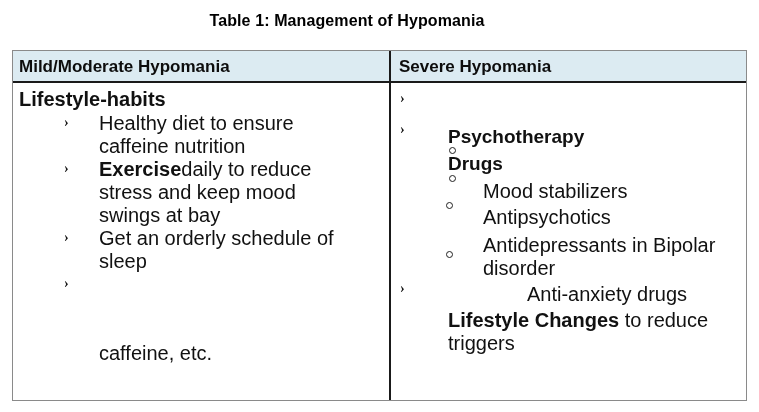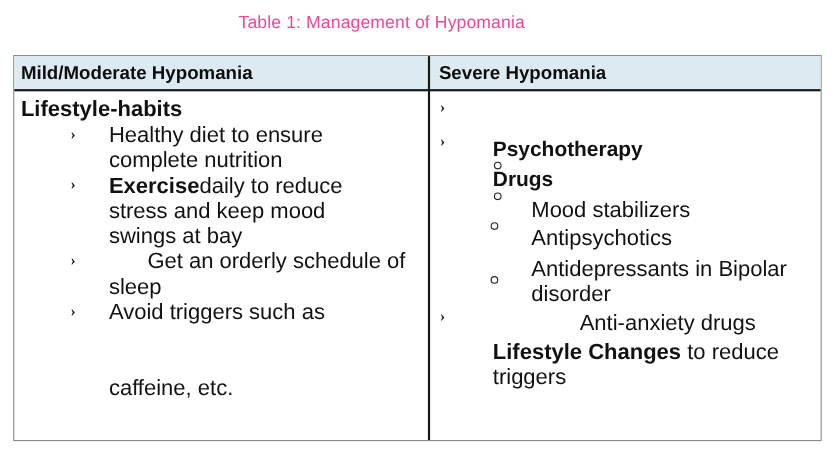--- a/index.html
+++ b/index.html
@@ -17,22 +17,22 @@
   }
 
   
   #table-title {
     position: absolute;
     left: 0;
     top: 12px;
     width: 694px;
     text-align: center;
     font-size: 16px;
-    font-weight: normal;
-    color: #ec4899;
+    font-weight: bold;
+    color: #000000;
     letter-spacing: 0.1px;
     white-space: nowrap;
   }
 
   
   #management-table {
     position: absolute;
     left: 12px;
     top: 50px;
     width: 735px;
@@ -128,33 +128,32 @@
   </div>
 
   <div id="column-divider"></div>
 
   <div class="cell col-left">
 
     <div class="ln b" style="left:6px; top:4px;">Lifestyle-habits</div>
 
     <span class="marker-chevron" style="left:51px; top:28px;">›</span>
     <div class="ln" style="left:86px; top:28px;">Healthy diet to ensure</div>
-    <div class="ln" style="left:86px; top:51px;">complete nutrition</div>
+    <div class="ln" style="left:86px; top:51px;">caffeine nutrition</div>
 
     <span class="marker-chevron" style="left:51px; top:74px;">›</span>
     <div class="ln" style="left:86px; top:74px;"><b>Exercise</b><span>daily to reduce</span></div>
     <div class="ln" style="left:86px; top:97px;">stress and keep mood</div>
     <div class="ln" style="left:86px; top:120px;">swings at bay</div>
 
     <span class="marker-chevron" style="left:51px; top:143px;">›</span>
-    <div class="ln" style="left:86px; top:143px;margin-left:35px;">Get an orderly schedule of</div>
+    <div class="ln" style="left:86px; top:143px;">Get an orderly schedule of</div>
     <div class="ln" style="left:86px; top:166px;">sleep</div>
 
     <span class="marker-chevron" style="left:51px; top:189px;">›</span>
-    <div class="ln" style="left:86px; top:189px;">Avoid triggers such as</div>
     <div class="ln" style="left:86px; top:258px;">caffeine, etc.</div>
   </div>
 
   <div class="cell col-right">
 
     <span class="marker-chevron" style="left:9px; top:4px;">›</span>
 
     <span class="marker-chevron" style="left:9px; top:35px;">›</span>
 
     <div class="ln b" style="left:57px; top:42px; font-size:19px;">Psychotherapy</div>

